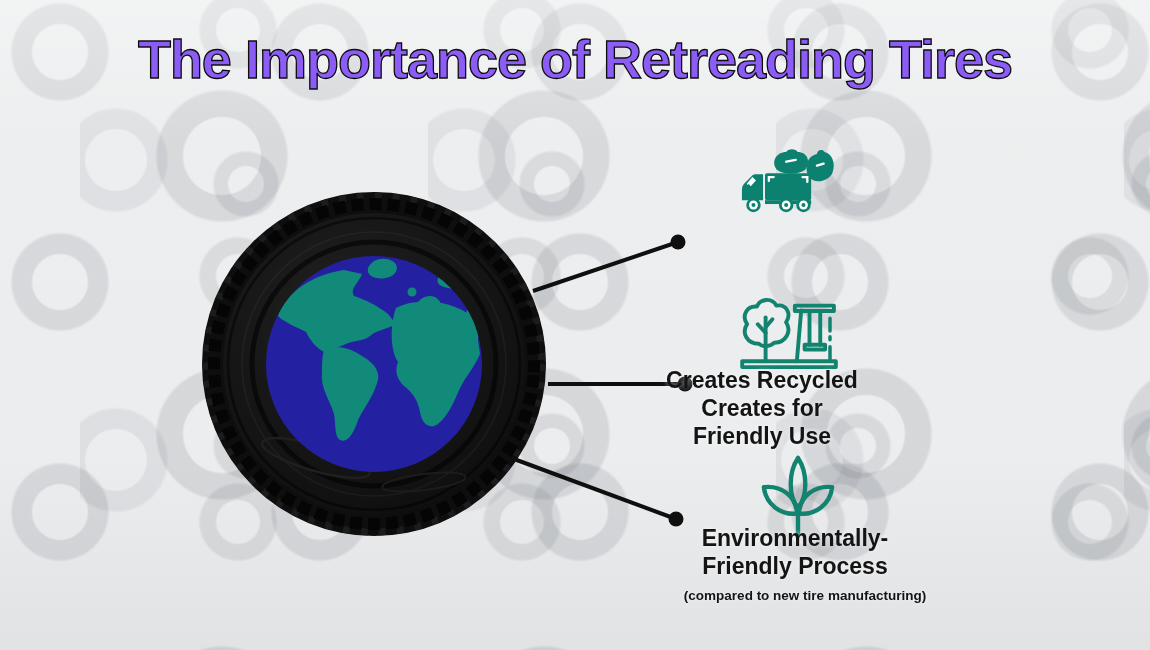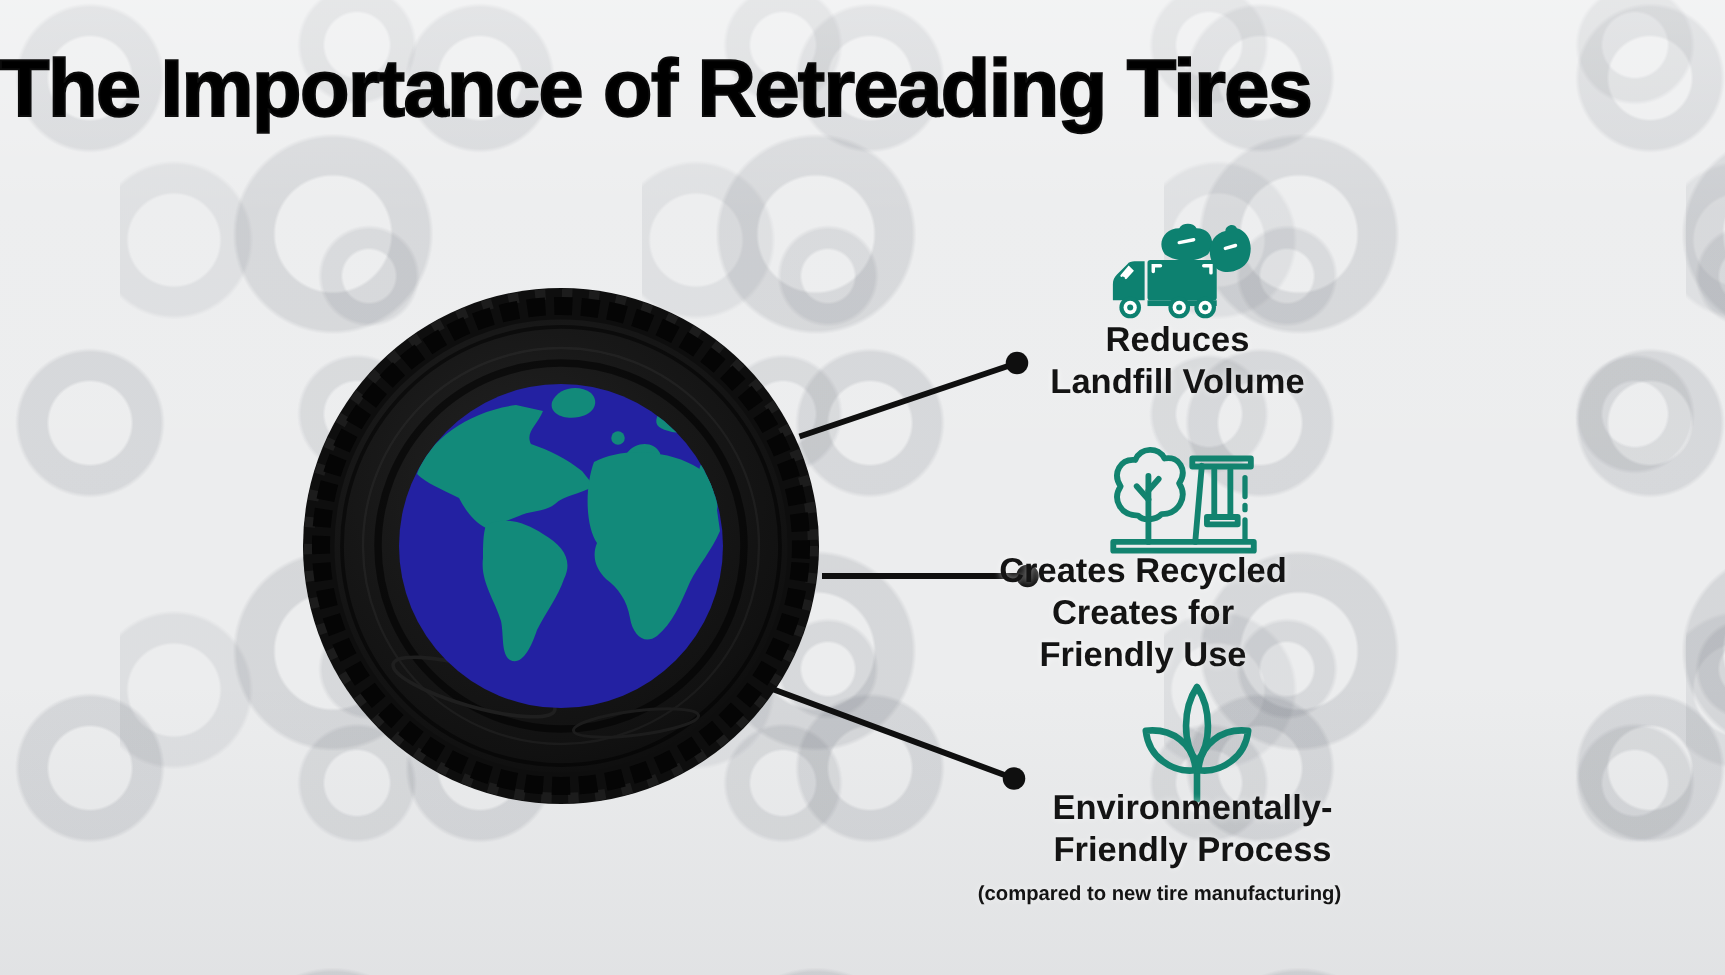--- a/index.html
+++ b/index.html
@@ -20,22 +20,22 @@
       radial-gradient(circle at 36px 150px, rgba(0,0,0,0) 30px, rgba(90,96,108,0.10) 32px, rgba(90,96,108,0.10) 50px, rgba(0,0,0,0) 53px);
     background-size:260px 230px, 322px 278px, 284px 246px, 306px 262px, 348px 300px;
     background-position:0 0, 40px 30px, 120px 80px, 10px 140px, 80px 10px;
   }
   .bg::after{
     content:"";position:absolute;inset:0;
     background:linear-gradient(180deg, rgba(255,255,255,0.35) 0%, rgba(255,255,255,0.05) 22%,
                rgba(255,255,255,0) 70%, rgba(96,102,112,0.08) 100%);
   }
   .title{
-    position:absolute;top:28px;left:0;width:1150px;margin:0;
-    font-size:54px;font-weight:bold;letter-spacing:-1px;color:#000000;
+    position:absolute;top:28px;left:0;width:1150px;margin:0;text-align:center;
+    font-size:54px;font-weight:bold;letter-spacing:-1px;color:#8b5cf6;
     -webkit-text-stroke:1.3px #0c0c0c;
   }
   .tire{position:absolute;left:196px;top:186px;width:356px;height:356px;}
   .connectors{position:absolute;left:0;top:0;width:1150px;height:650px;pointer-events:none;}
   .icon{position:absolute;}
   .callout-text{
     position:absolute;text-align:center;font-weight:bold;color:#141414;
     font-size:23px;line-height:28px;
     text-shadow:0 0 5px rgba(255,255,255,0.65);
   }
@@ -132,24 +132,20 @@
       <circle cx="14" cy="63" r="4.6"></circle>
         <circle cx="48" cy="63" r="4.6"></circle>
         <circle cx="66" cy="63" r="4.6"></circle>
     </g>
     <g fill="#0D8170">
       <circle cx="14" cy="63" r="2.1"></circle>
         <circle cx="48" cy="63" r="2.1"></circle>
         <circle cx="66" cy="63" r="2.1"></circle>
     </g>
   </svg>
-  <div class="callout-text" style="left:675px;top:212px;width:220px">
-    <div>Reduces</div>
-    <div>Landfill Volume</div>
-  </div>
 
   <svg class="icon" style="left:738px;top:292px;width:104px;height:80px" viewBox="0 0 104 82">
     <g fill="none" stroke="#12836F" stroke-width="4" stroke-linecap="round" stroke-linejoin="round">
       <rect x="3" y="71" width="96" height="6"></rect>
       <path d="M20,53 C8,53 2,42 8,33 C2,24 8,14 18,15 C22,6 34,6 38,14 C48,12 54,22 48,31 C54,40 48,52 36,52 C32,56 24,57 20,53 Z"></path>
       <path d="M27,71 L27,26"></path>
       <path d="M27,42 L19,33"></path>
         <path d="M27,36 L34,28"></path>
       <path d="M59,71 L63.5,19"></path>
       <rect x="57" y="14" width="40" height="5.5"></rect>
@@ -170,15 +166,15 @@
       <path d="M40,82 L40,58"></path>
       <path d="M40,56 C30,44 30,20 40,5 C50,20 50,44 40,56 Z"></path>
       <path d="M39,62 C23,64 7,53 5,35 C23,33 38,44 39,62 Z"></path>
       <path d="M41,62 C57,64 73,53 75,35 C57,33 42,44 41,62 Z"></path>
     </g>
   </svg>
   <div class="callout-text" style="left:685px;top:524px;width:220px">
     <div>Environmentally-</div>
     <div>Friendly Process</div>
   </div>
-  <div class="callout-sub" style="left:628px;top:588px;width:290px">(compared to new tire manufacturing)</div>
+  <div class="callout-sub" style="left:660px;top:588px;width:290px">(compared to new tire manufacturing)</div>
 
 </div>
 
 </body></html>

